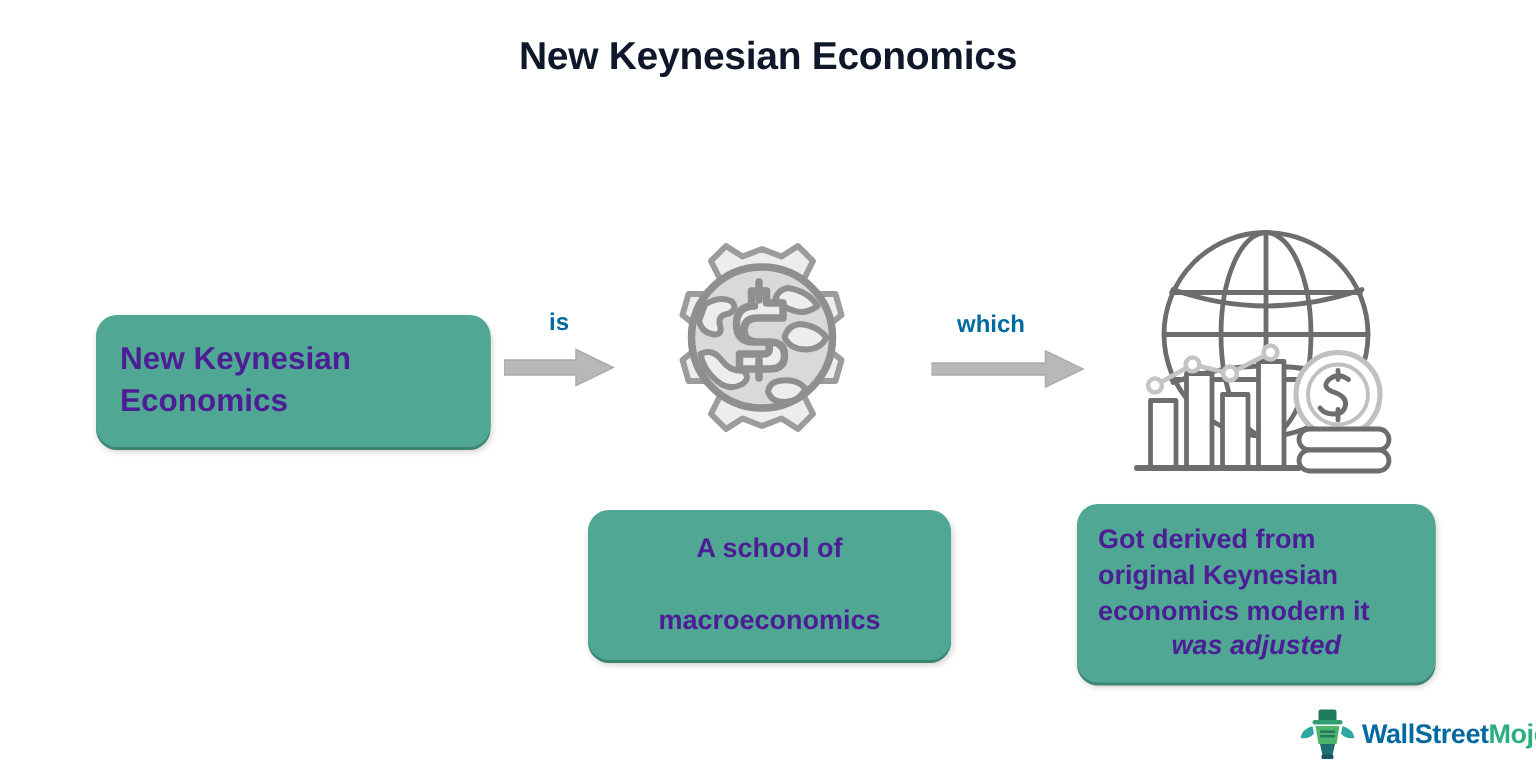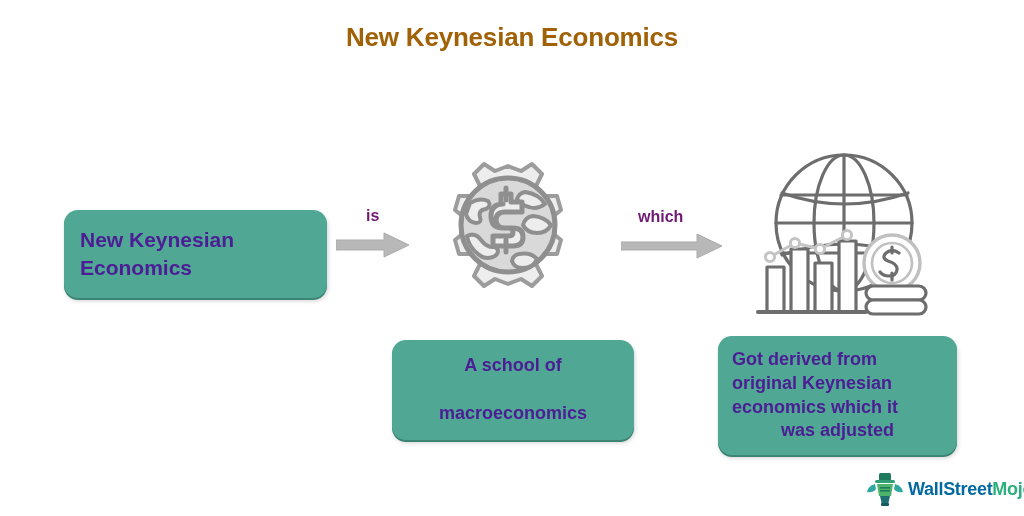--- a/index.html
+++ b/index.html
@@ -22,21 +22,21 @@
 
   
   .page-title {
     position: absolute;
     left: 0;
     top: 22px;
     width: 1024px;
     text-align: center;
     font-size: 26px;
     font-weight: bold;
-    color: #a16207;
+    color: #0f172a;
     letter-spacing: -0.2px;
   }
 
   
   .tealbox {
     position: absolute;
     background: #4fa794;
     border-radius: 14px;
     box-shadow: 0 2px 0 0 #3c8574, 1px 3px 4px rgba(0,0,0,0.18);
     color: #4c1d95;
@@ -82,31 +82,32 @@
     height: 119px;
     padding: 16px 14px;
   }
   #box-right .boxtext {
     font-size: 18px;
     text-align: left;
   }
   #box-right .lastline {
     display: block;
     text-align: center;
+    font-style: italic;
   }
 
   
   .arrow-group {
     position: absolute;
   }
   .arrow-label {
     position: absolute;
     font-size: 16px;
     font-weight: bold;
-    color: #701a75;
+    color: #0369a1;
     white-space: nowrap;
   }
   #arrow1 { left: 336px; top: 232px; }
   #arrow1-label { left: 366px; top: 207px; }
   #arrow2 { left: 621px; top: 233px; }
   #arrow2-label { left: 638px; top: 208px; }
 
   
   #icon-gear {
     position: absolute;
@@ -262,21 +263,21 @@
       <span>A school of</span><br>
       <br>
       <span>macroeconomics</span>
     </div>
   </div>
 
   <div class="tealbox" id="box-right">
     <div class="boxtext">
       <span>Got derived from</span><br>
       <span>original Keynesian</span><br>
-      <span>economics which it</span>
+      <span>economics modern it</span>
       <span class="lastline">was adjusted</span>
     </div>
   </div>
 
   <div id="logo">
     <svg id="logo-mark" viewBox="0 0 38 36">
 
       <rect x="13" y="2" width="12" height="8" rx="1.5" fill="#1f7a5e"></rect>
       <rect x="9" y="9" width="20" height="3" rx="1.5" fill="#2f9e74"></rect>
 

